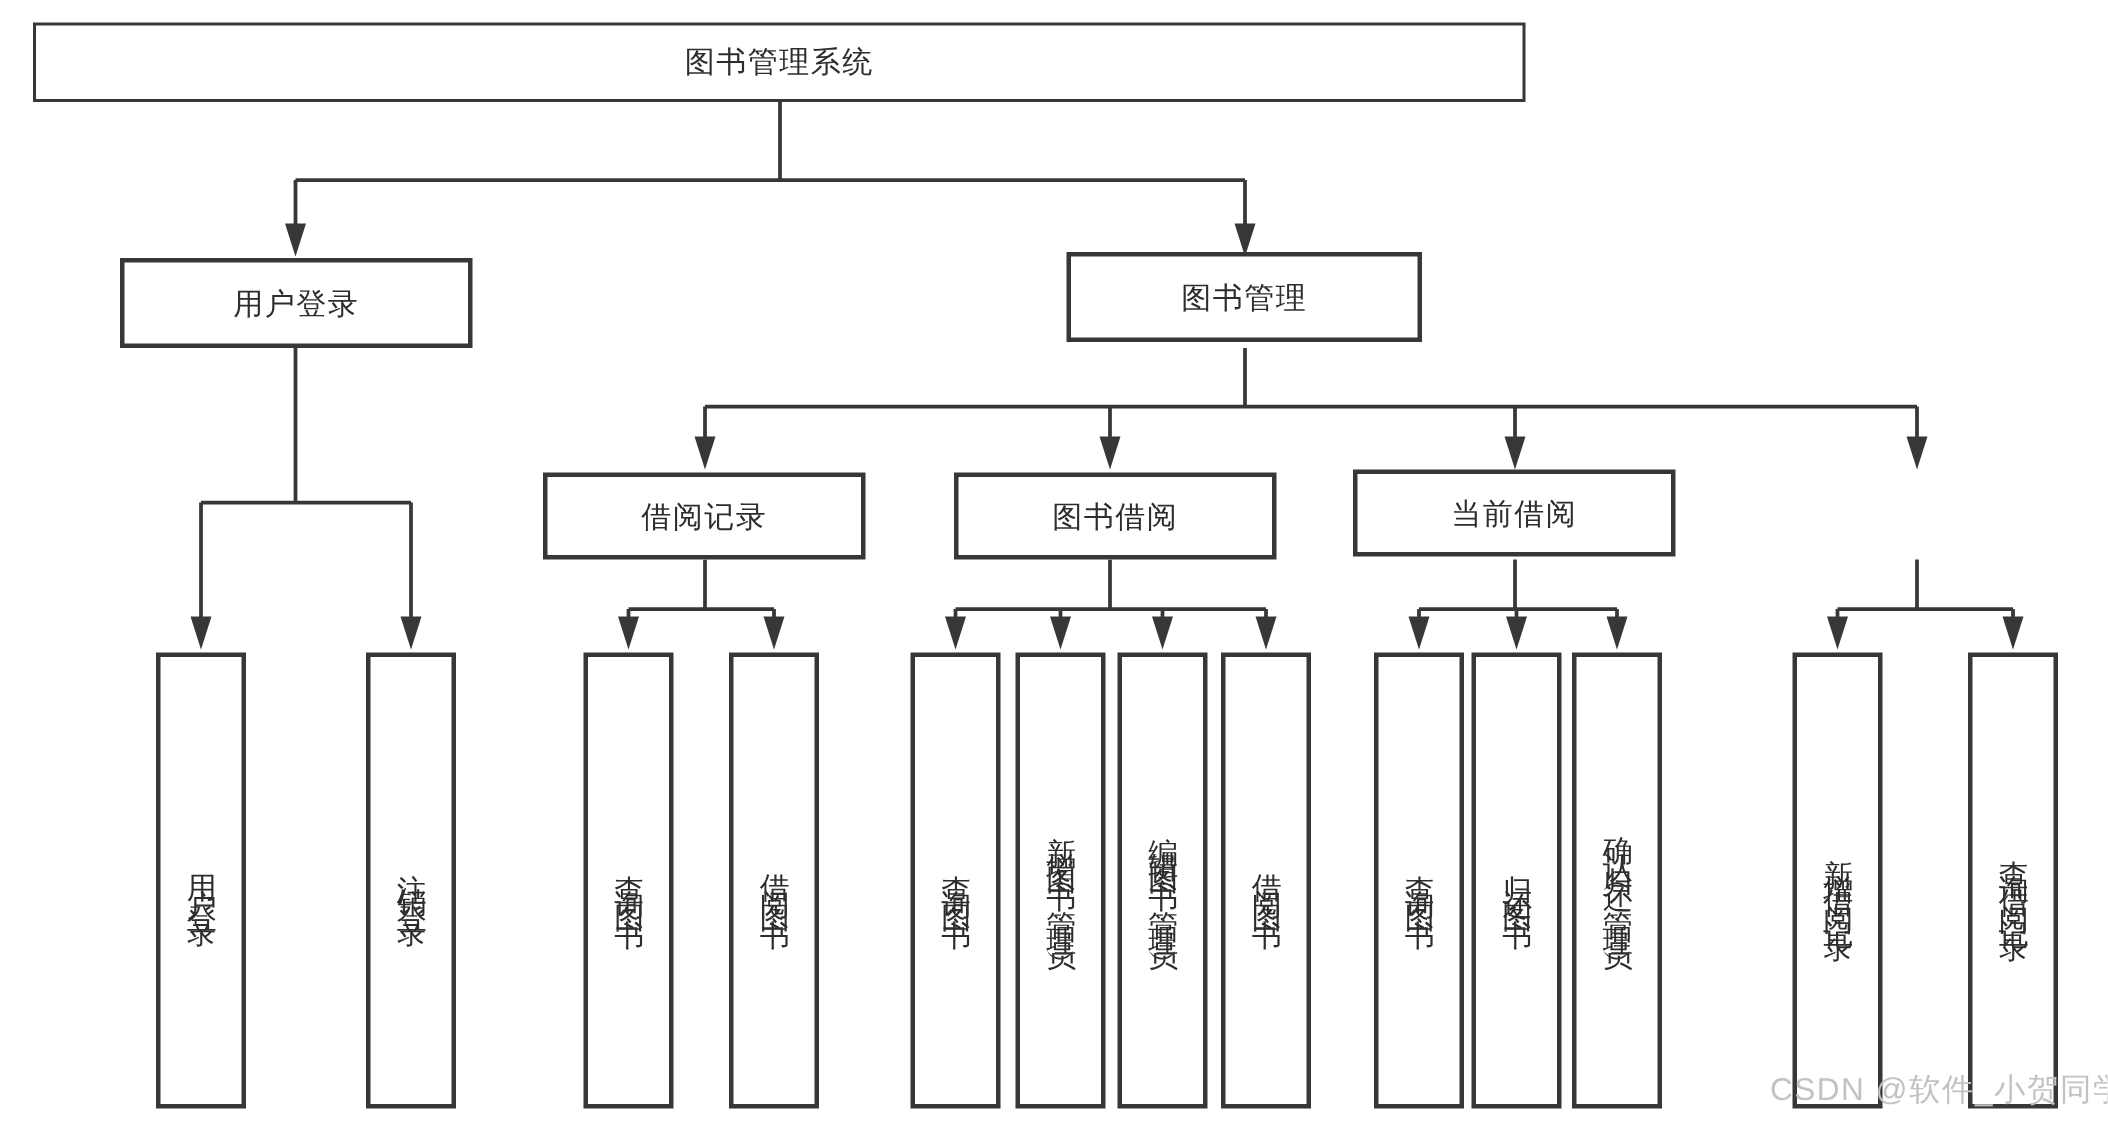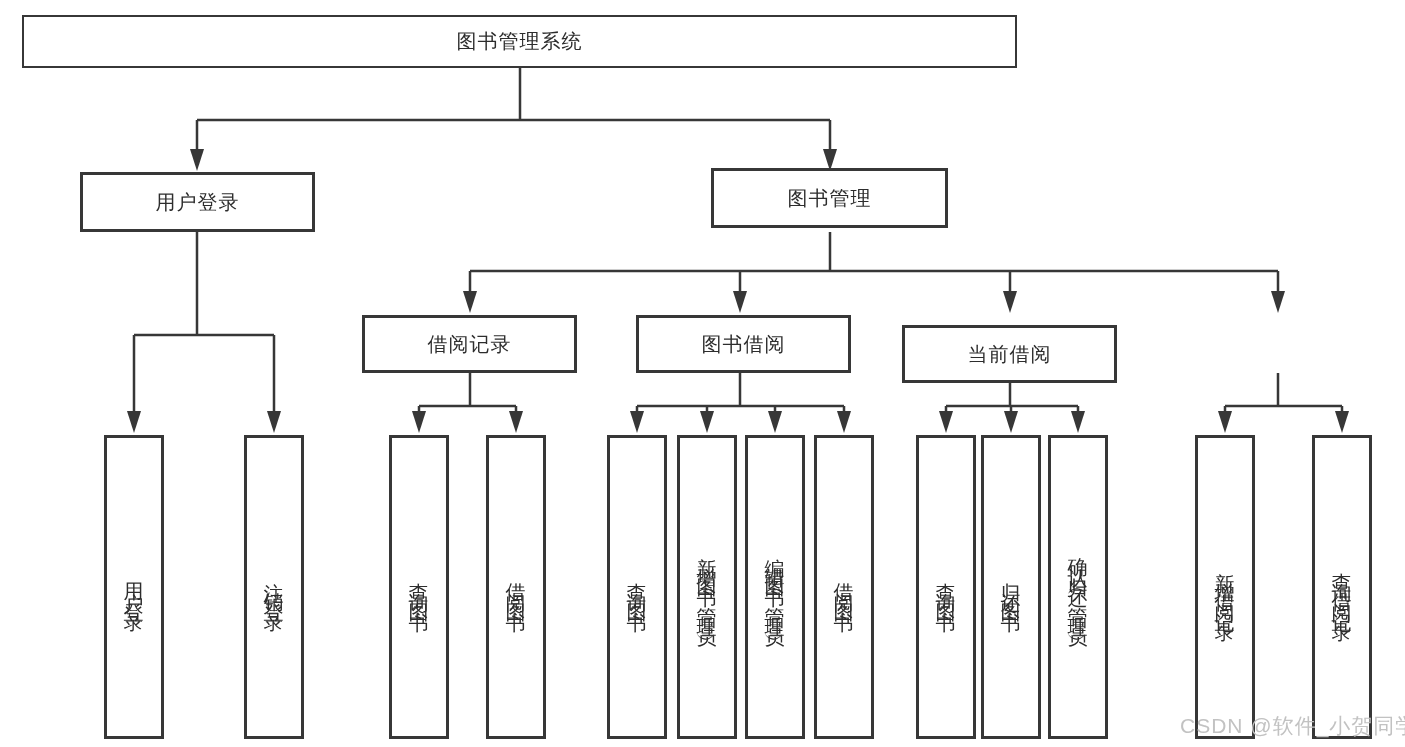--- a/index.html
+++ b/index.html
@@ -112,21 +112,21 @@
   <div class="node" style="left:711px;top:168px;width:237px;height:60px;">
     <span>图书管理</span>
   </div>
 
   <div class="node" style="left:362px;top:315px;width:215px;height:58px;">
     <span>借阅记录</span>
   </div>
   <div class="node" style="left:636px;top:315px;width:215px;height:58px;">
     <span>图书借阅</span>
   </div>
-  <div class="node" style="left:902px;top:325px;width:215px;height:58px;">
+  <div class="node" style="left:902px;top:313px;width:215px;height:58px;">
     <span>当前借阅</span>
   </div>
 
   <div class="node leaf" style="left:104px;">
     <span class="vtext">用户登录</span>
   </div>
   <div class="node leaf" style="left:244px;">
     <span class="vtext">注销登录</span>
   </div>
 

